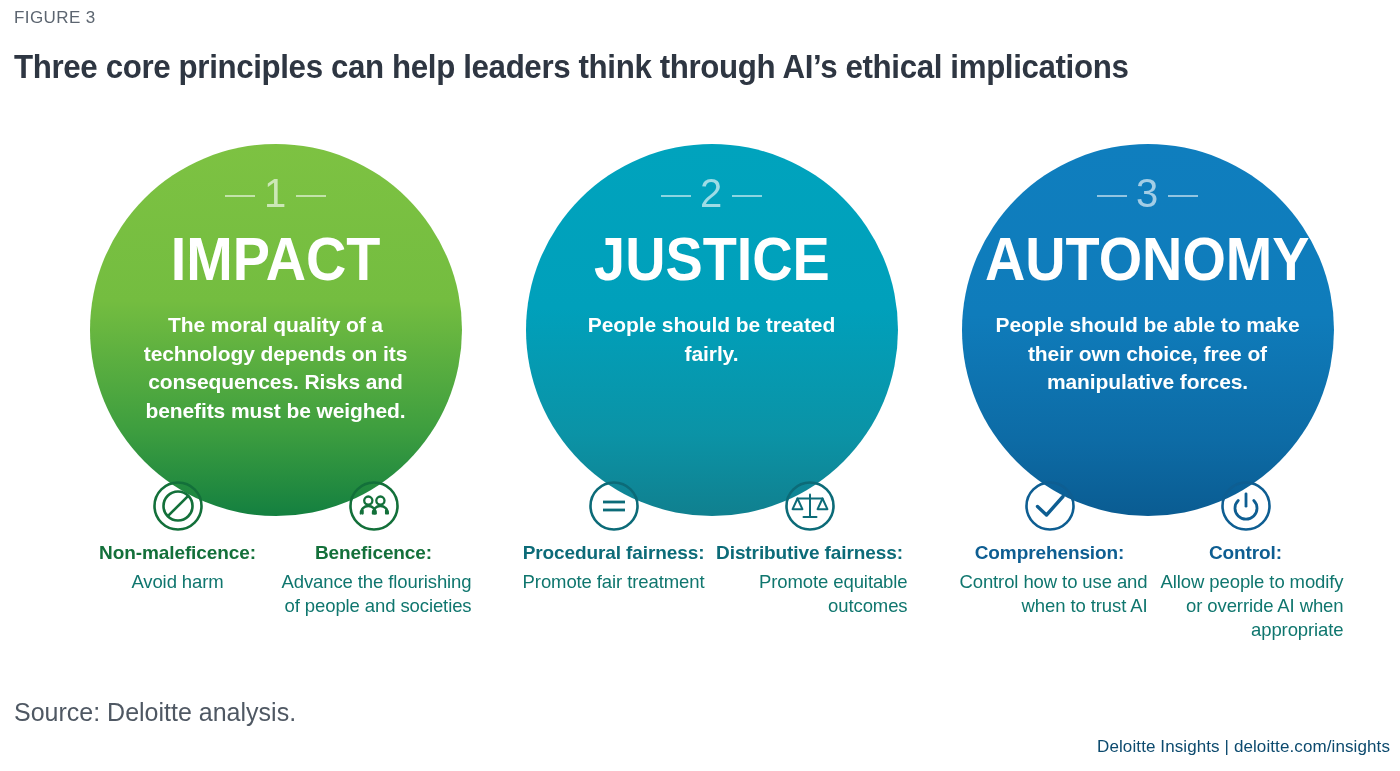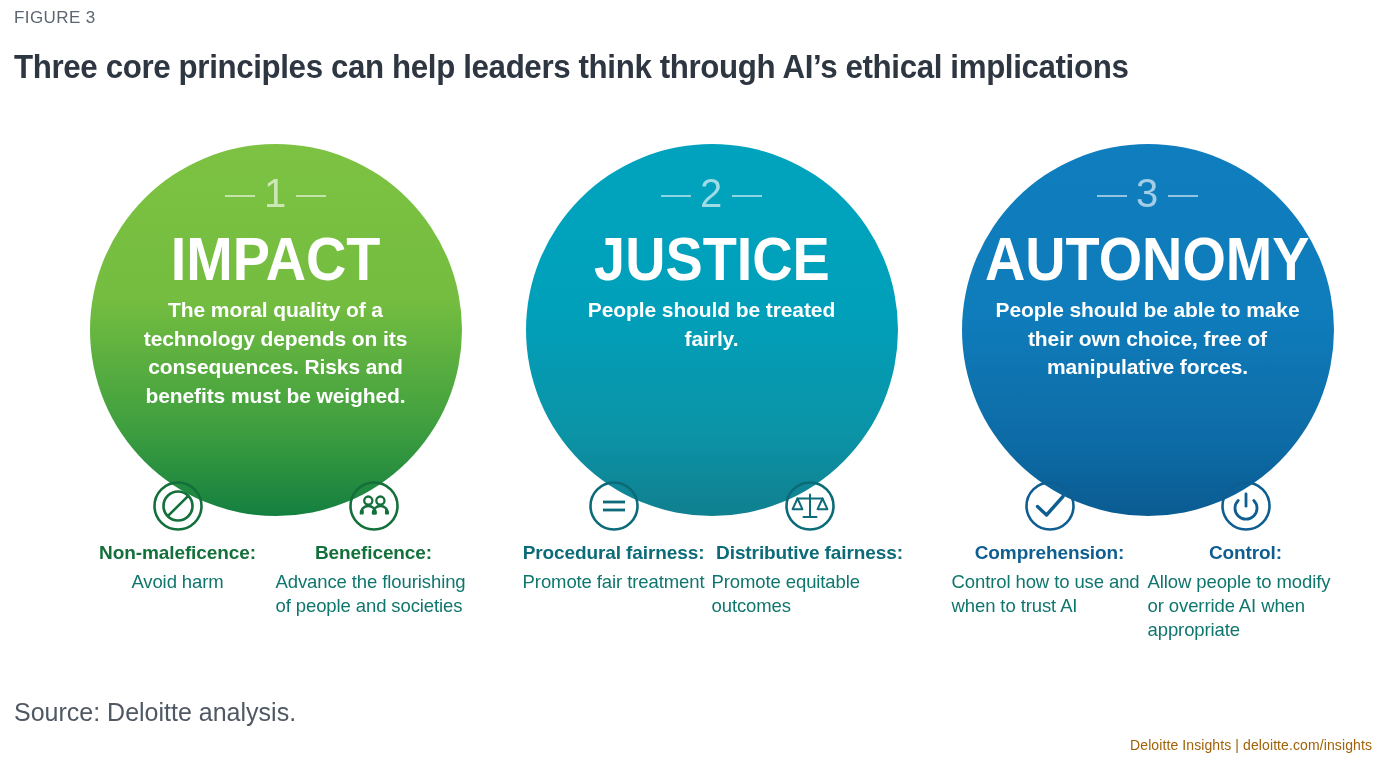--- a/index.html
+++ b/index.html
@@ -109,21 +109,21 @@
     font-weight: bold;
     letter-spacing: 0px;
     transform: scaleX(0.9);
     margin-top: 6px;
     white-space: nowrap;
   }
   .circle-body {
     font-size: 21px;
     line-height: 28.5px;
     font-weight: bold;
-    margin-top: 4px;
+    margin-top: 19px;
     max-width: 300px;
     letter-spacing: -0.1px;
   }
   .col-2 .circle-body { max-width: 260px; }
   .col-3 .circle-body { max-width: 310px; }
 
   
   .pairs {
     position: absolute;
     left: 0;
@@ -131,21 +131,21 @@
     width: 425px;
     display: flex;
     justify-content: center;
     gap: 0px;
   }
   .pair {
     width: 196px;
     display: flex;
     flex-direction: column;
     align-items: center;
-    text-align: left;
+    text-align: right;
   }
   .icon-wrap {
     width: 52px;
     height: 52px;
     display: block;
   }
   .icon-wrap svg { display: block; width: 52px; height: 52px; }
 
   .pair-title {
     margin-top: 9px;
@@ -169,24 +169,24 @@
   
   .source {
     position: absolute;
     left: 14px;
     top: 698px;
     font-size: 25px;
     color: #4f5863;
   }
   .brandline {
     position: absolute;
-    right: 28px;
+    right: 10px;
     top: 737px;
-    font-size: 14px;
-    color: #a16207;
+    font-size: 17px;
+    color: #0c4a6e;
     letter-spacing: 0.1px;
     white-space: nowrap;
   }
 </style>
 </head>
 <body>
 
 <div class="figure-label">FIGURE 3</div>
 <div class="figure-title">Three core principles can help leaders think through AI’s ethical implications</div>
 

